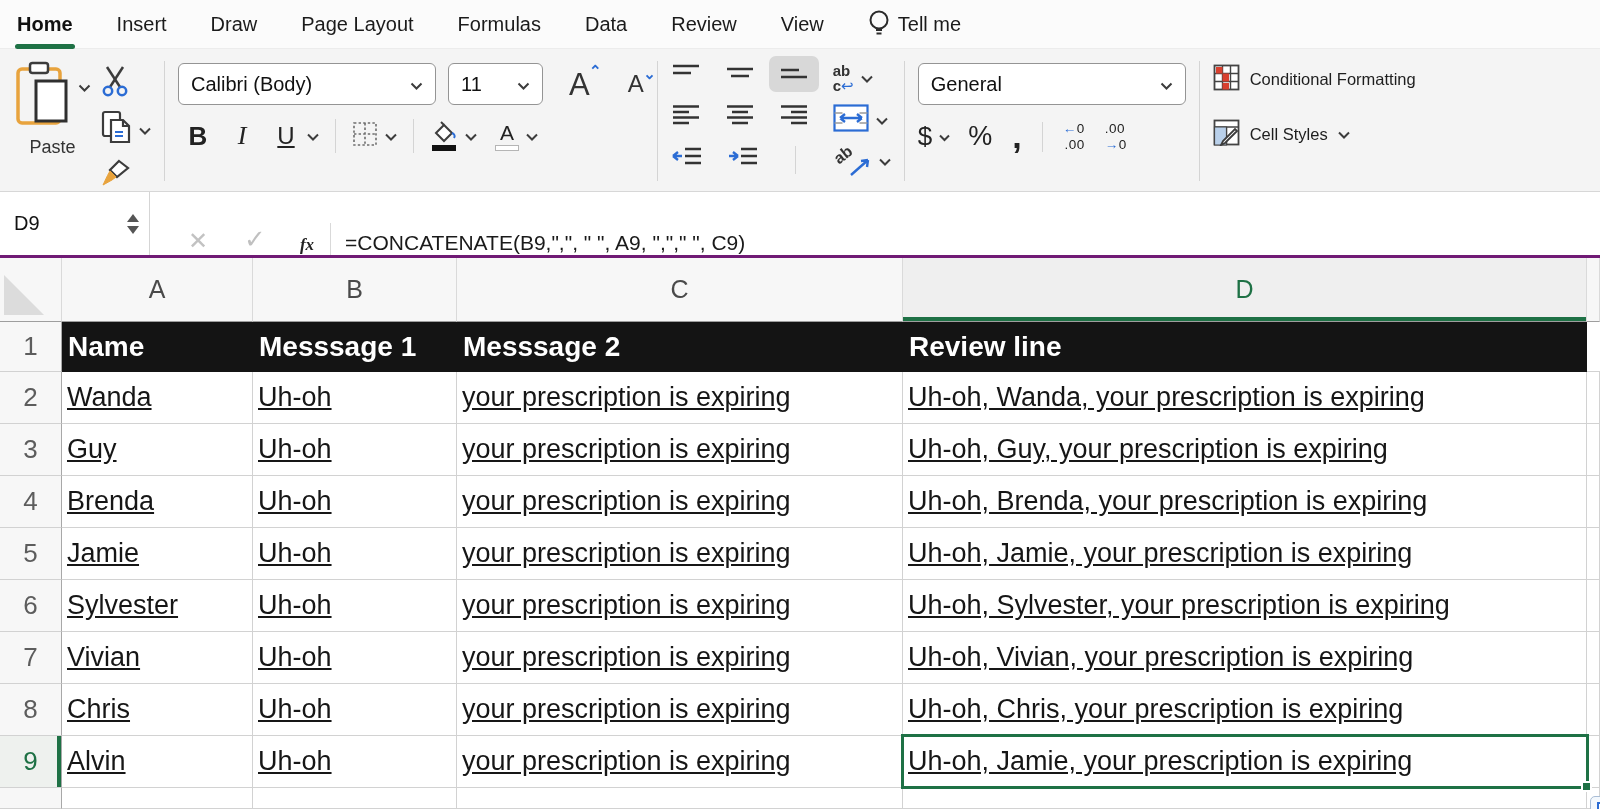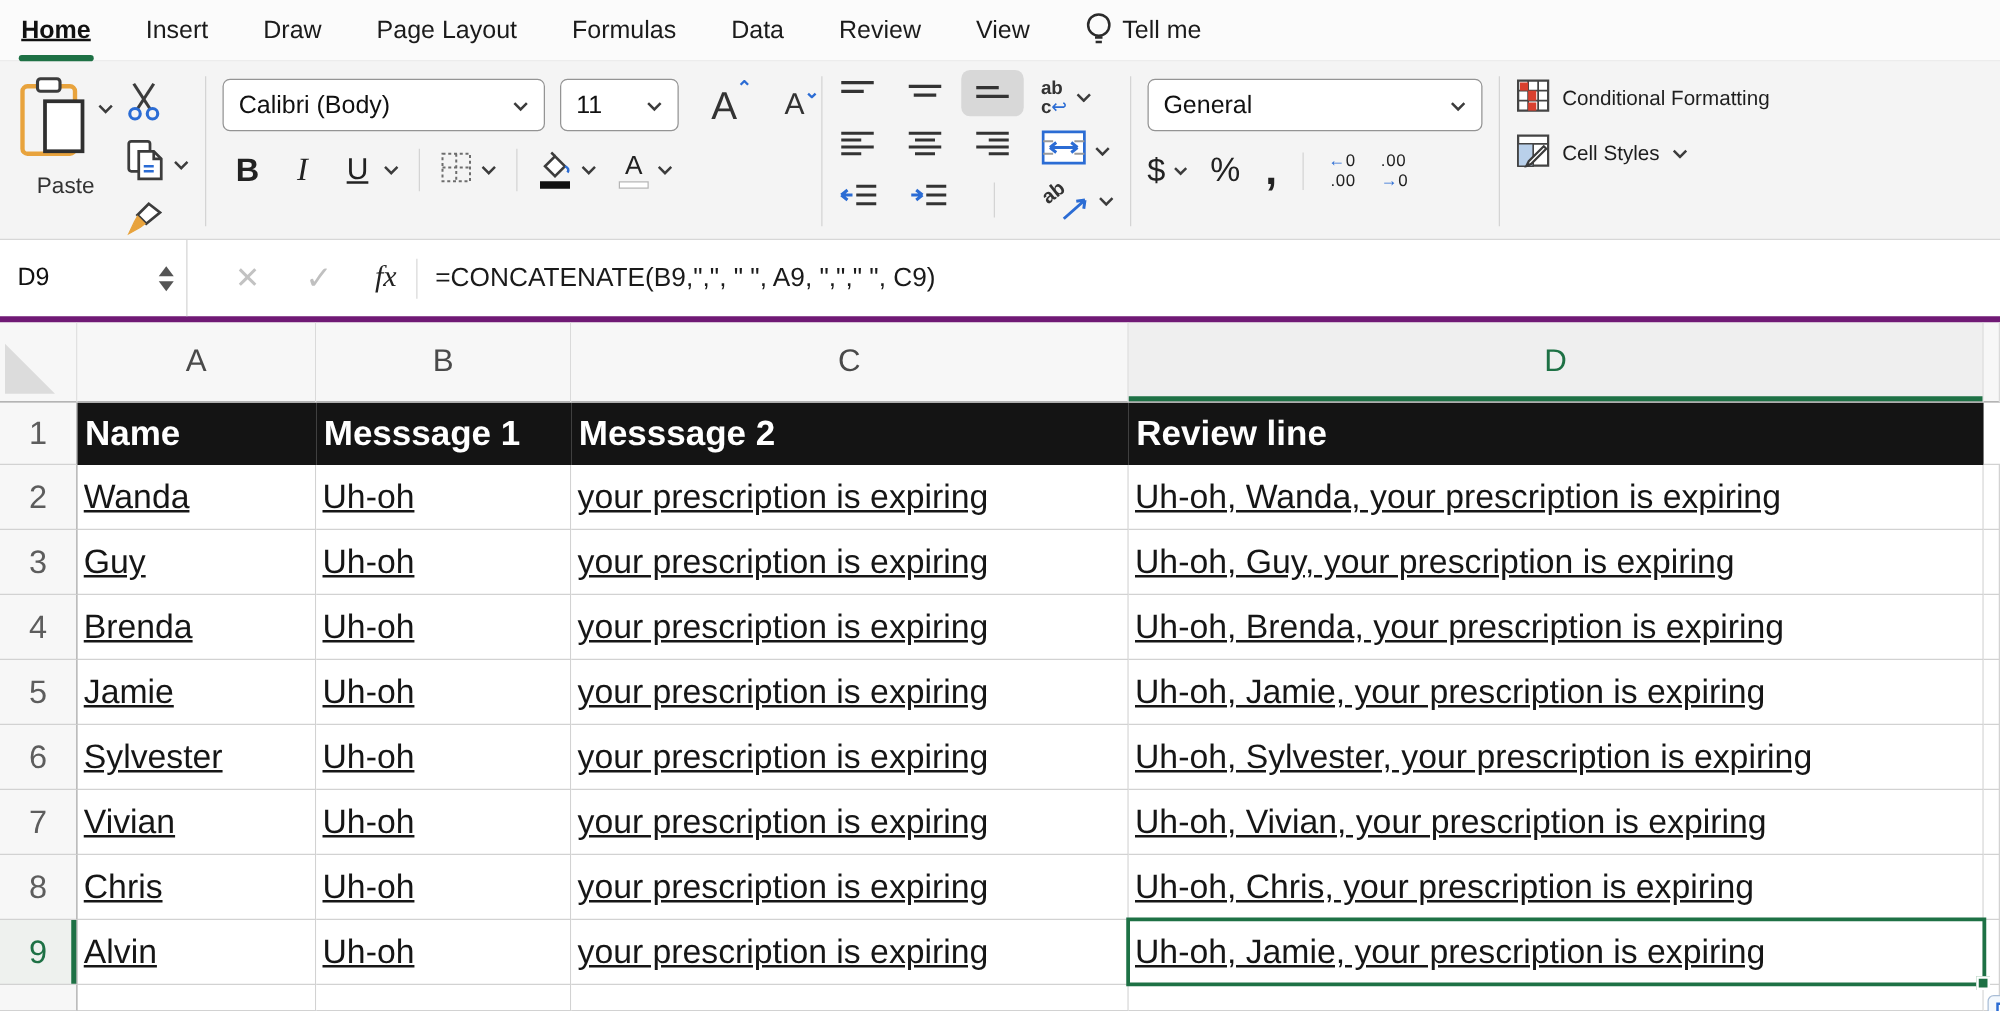--- a/index.html
+++ b/index.html
@@ -3,21 +3,21 @@
 <meta charset="utf-8">
 <style>
   * { margin:0; padding:0; box-sizing:border-box; }
   html,body { width:1600px; height:809px; }
   body { font-family:"Liberation Sans", sans-serif; background:#fff; overflow:hidden; }
   .app { position:relative; width:1600px; height:809px; background:#fff; }
 
   
   .menubar { height:48px; background:#fbfbfb; display:flex; align-items:center; padding-left:17px; }
   .menu-item { font-size:20px; color:#1b1b1b; margin-right:44px; position:relative; white-space:nowrap; cursor:default; }
-  .menu-item.active { font-weight:700; color:#111;text-decoration:underline; }
+  .menu-item.active { font-weight:700; color:#111; }
   .menu-item.active::after { content:""; position:absolute; left:-2px; right:-2px; bottom:-13px; height:5px; border-radius:3px; background:#1E7145; }
   .tellme { display:flex; align-items:center; gap:8px; }
   .tellme svg { display:block; }
 
   
   .ribbon { height:144px; background:#f4f4f4; border-top:1px solid #ececec; border-bottom:1px solid #d7d7d7; display:flex; align-items:stretch; padding:6px 8px 4px 14px; }
   .vdiv { width:1px; background:#d4d4d4; margin:6px 13px; }
   .group { display:flex; flex-direction:column; }
 
   
@@ -65,34 +65,34 @@
   .num-group { padding-top:8px; }
   .sel-numfmt { width:268px; }
   .num-row2 { display:flex; align-items:center; margin-top:16px; gap:10px; }
   .cursym { font-size:26px; color:#222; }
   .pctsym { font-size:27px; color:#222; margin-left:8px; }
   .commasym { font-size:34px; font-weight:700; color:#222; line-height:0.4; margin-left:10px; }
   .decicon { font-size:13.5px; color:#222; line-height:1.15; text-align:right; letter-spacing:0.5px; }
   .decicon .blue { color:#2b6cd4; }
 
   
-  .styles-group { padding-top:8px; gap:12px; }
+  .styles-group { padding-top:8px; gap:23px; }
   .style-row { display:flex; align-items:center; gap:10px; height:32px; }
   .style-label { font-size:16.5px; color:#1e1e1e; white-space:nowrap; }
 
   
-  .formulabar { height:66px; background:#fff; border-bottom:5px solid #701a75; display:flex; align-items:center; }
+  .formulabar { height:66px; background:#fff; border-bottom:3px solid #701a75; display:flex; align-items:flex-end; }
   .namebox { width:150px; height:100%; display:flex; align-items:center; justify-content:space-between; padding:0 10px 0 14px; border-right:1px solid #d5d5d5; }
   .namebox-text { font-size:20px; color:#111; }
   .spinner { display:flex; flex-direction:column; gap:4px; align-items:center; }
   .tri-up { width:0; height:0; border-left:6px solid transparent; border-right:6px solid transparent; border-bottom:8px solid #555; }
   .tri-down { width:0; height:0; border-left:6px solid transparent; border-right:6px solid transparent; border-top:8px solid #555; }
   .fb-x { color:#c2c2c2; font-size:24px; margin-left:38px; }
   .fb-check { color:#c0c0c0; font-size:26px; margin-left:36px; }
-  .fb-fx { font-family:"Liberation Serif", serif; font-style:italic; font-size:24px; color:#222; margin-left:34px; }
+  .fb-fx { font-family:"Liberation Serif", serif; font-style:italic; font-size:17px; color:#222; margin-left:34px;font-weight:bold; }
   .fb-div { width:1px; height:32px; background:#d9d9d9; margin-left:16px; }
   .fb-formula { font-size:21px; color:#1a1a1a; margin-left:14px; white-space:pre; }
 
   
   .sheet { position:relative; width:1600px; }
   .srow { display:flex; }
   .c0 { width:62px; } .c1 { width:191px; } .c2 { width:204px; } .c3 { width:446px; } .c4 { width:684px; } .c5 { width:13px; }
 
   .colhead-row { height:64px; }
   .colhead { background:#f7f7f7; border-right:1px solid #dadada; border-bottom:1px solid #9e9e9e; display:flex; align-items:center; justify-content:center; font-size:25px; color:#4a4a4a; position:relative; }

